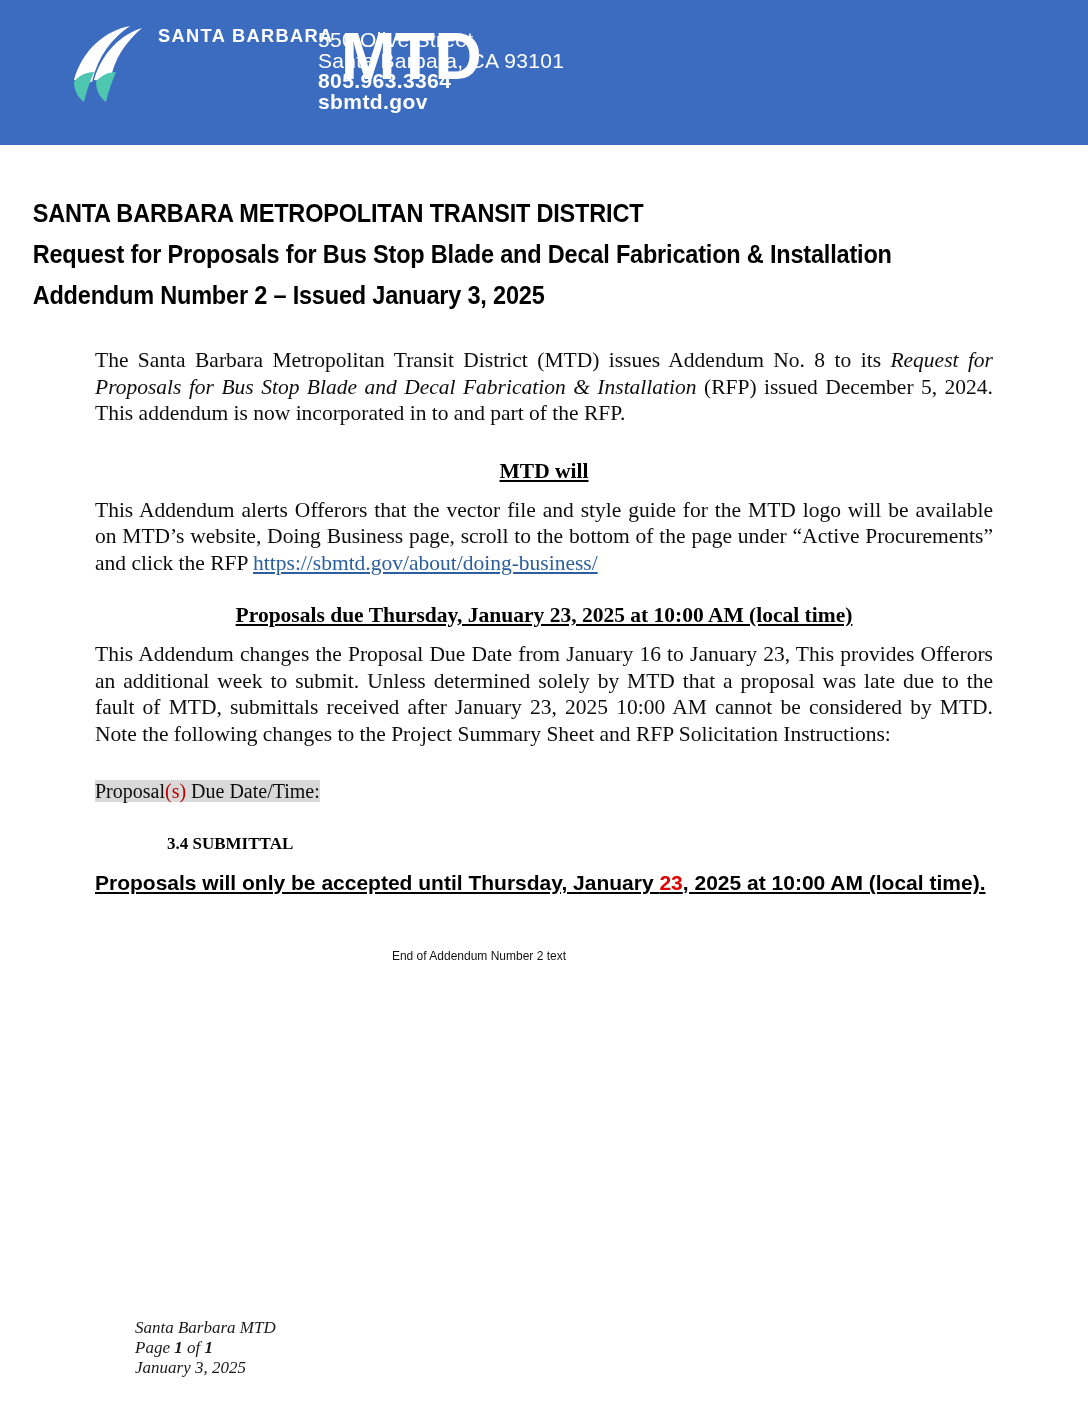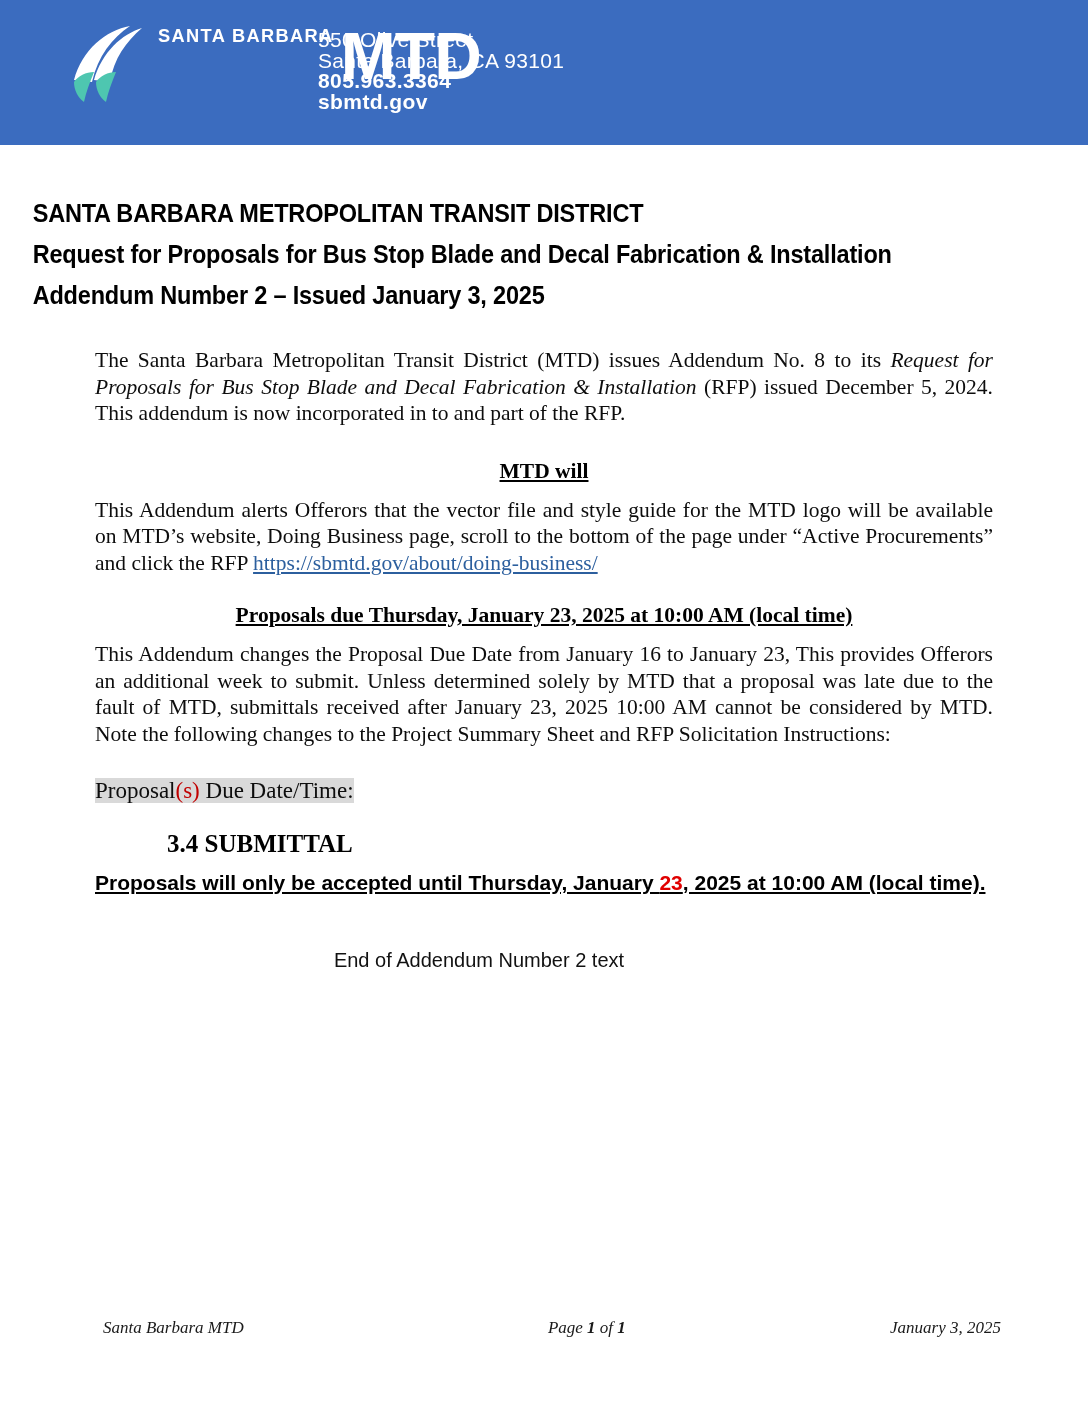--- a/index.html
+++ b/index.html
@@ -136,72 +136,73 @@
     background: #d9d9d9;
   }
   .red { color: #c00000; }
   .red-bright { color: #e00000; }
 
   
   .due-row {
     display: flex;
     align-items: flex-start;
     font-family: "Liberation Serif", serif;
-    font-size: 23px;
+    font-size: 20px;
     line-height: 26.5px;
     color: #0d0d0d;
   }
   .due-label {
     width: 320px;
     flex: none;
     white-space: nowrap;
   }
   .due-value div { white-space: nowrap; }
 
   .submittal {
     font-family: "Liberation Serif", serif;
-    font-size: 25px;
+    font-size: 17px;
     font-weight: bold;
     color: #000000;
     margin-left: 72px;
     line-height: 26.5px;
   }
 
   .accepted-line {
     font-family: Liberation Sans, sans-serif;
     font-size: 21px;
     font-weight: bold;
     text-decoration: underline;
     color: #000000;
     line-height: 26.5px;
     white-space: nowrap;
   }
 
   .end-note {
     margin-top: 52px;
     text-align: center;
     font-family: "Liberation Sans", sans-serif;
-    font-size: 20px;
+    font-size: 12px;
     color: #111111;
     padding-right: 130px;
   }
 
   
   .footer {
     position: absolute;
-    left: 103px;
+    left: 95px;
     top: 1318px;
     width: 898px;
     display: flex;
     justify-content: space-between;
     align-items: baseline;
     font-family: "Liberation Serif", serif;
     font-style: italic;
     font-size: 17px;
     color: #1a1a1a;
+    flex-direction: column;
   }
   .footer-center { margin-left: 40px; }
   .footer-center b { font-weight: bold; font-style: italic; }
 </style>
 </head>
 <body>
 
 <div class="header-band">
   <div class="logo-wrap">
     <svg class="logo-mark" viewBox="0 0 78 82">

